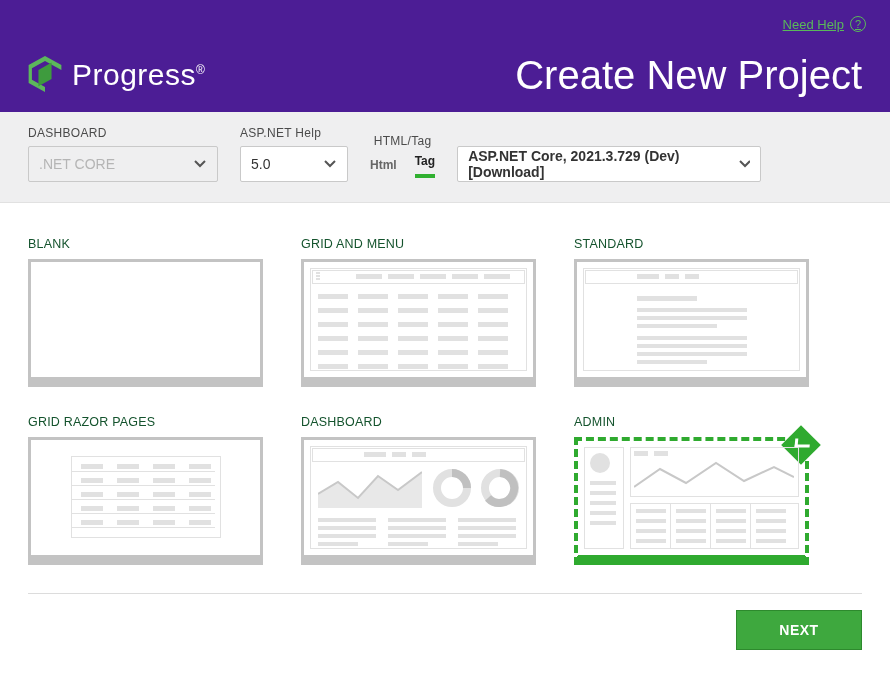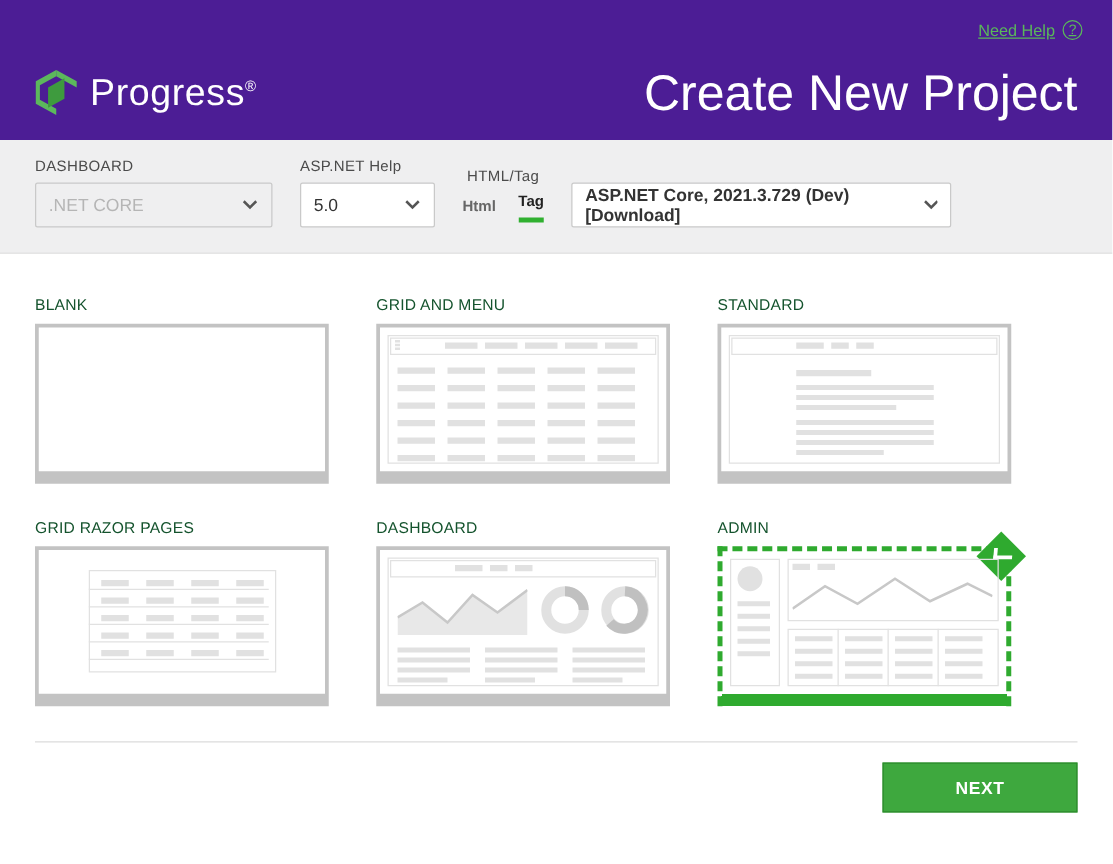--- a/index.html
+++ b/index.html
@@ -37,21 +37,21 @@
   .check { position:absolute; top:-10px; right:-10px; width:28px; height:28px; background:#2faa2f; transform:rotate(45deg); }
   .check::after{ content:""; position:absolute; top:7px; left:6px; width:12px; height:6px; border-left:3px solid #fff; border-bottom:3px solid #fff; transform:rotate(-45deg) skew(-5deg);}  
   .gl { background:#e1e1e1; position:absolute;}
   
   
   .sk-page { border:1.5px solid #e1e1e1; position:absolute; inset:6px 6px 6px 6px;}
   
   
   .footer { padding: 18px 28px 24px; }
   .hr { border:none; border-top:1px solid #dcdcdc; margin-bottom:16px;}
-  .next-btn { float:right; width:156px; height:40px; background:#3ea83e; border:1px solid #2d8a2d; color:#fff; font-weight:700; font-size:14px; letter-spacing:.5px; cursor:pointer;}
+  .next-btn { float:right; width:126px; height:40px; background:#3ea83e; border:1px solid #2d8a2d; color:#fff; font-weight:700; font-size:14px; letter-spacing:.5px; cursor:pointer;}
   
   svg.chev path{ stroke:#555; stroke-width:2; fill:none;}
 </style>
 </head>
 <body>
 
 <div class="header">
   <div class="help">
     <span>Need Help</span>
     <span class="help-icon">?</span>

